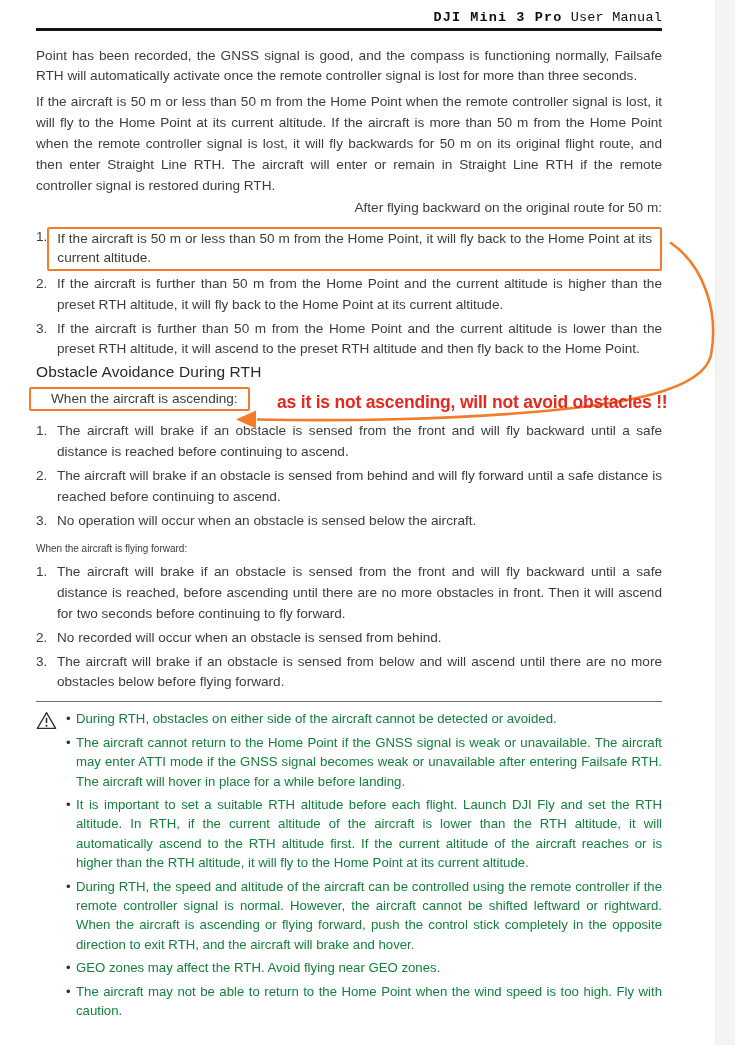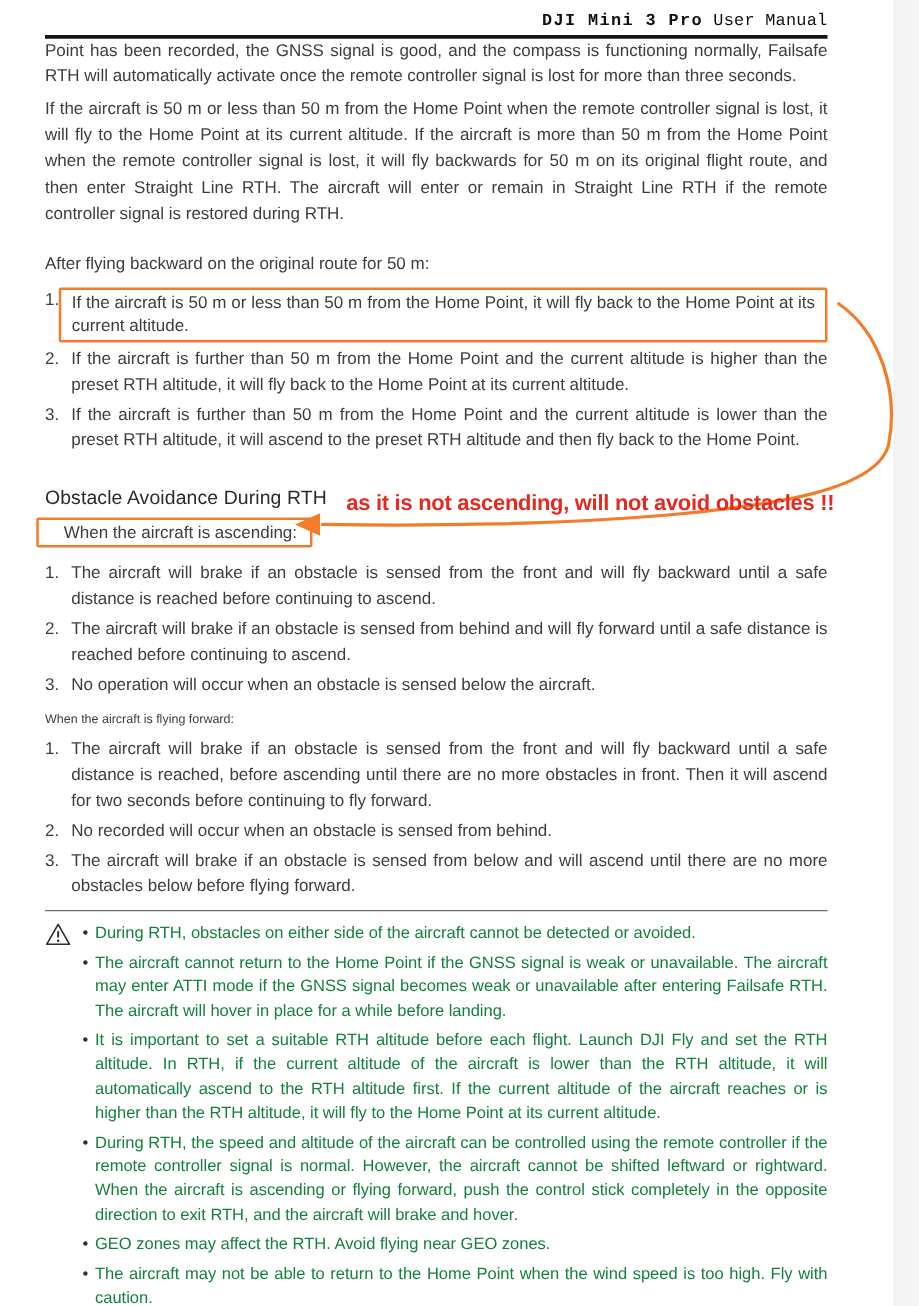--- a/index.html
+++ b/index.html
@@ -9,34 +9,34 @@
     color:#3d3d3d;overflow:hidden;margin:0 auto;
   }
   .edge-strip{position:absolute;top:0;right:0;width:19px;height:1045px;background:#f4f4f4;border-left:1px solid #ececec;}
   .content{position:relative;padding:0 73px 0 36px;}
   
   .hdr{padding-top:10px;text-align:right;font-size:13.5px;color:#101010;letter-spacing:.2px;font-family:Liberation Mono, monospace;}
   .hdr .brand{font-weight:bold;letter-spacing:1.1px;}
   .hdr-rule{margin-top:3px;height:2.5px;background:#141414;}
   
   .para{font-size:13.6px;line-height:20.9px;text-align:justify;margin:0;}
-  .p1{}
+  .p1{margin-top:15px;}
   .p2{margin-top:5px;}
-  .p3{margin-top:19px;text-align:left;}
+  .p3{margin-top:1px;text-align:right;}
   .olist{margin-top:8px;}
   .li-row{display:flex;align-items:flex-start;margin-top:3px;}
   .li-num{flex:0 0 21px;font-size:13.6px;line-height:20.9px;}
   .li-num.tight{flex:0 0 10px;}
   .li-text{flex:1;font-size:13.6px;line-height:20.9px;text-align:justify;}
   .orange-box{
     border:2.5px solid #f27c2a;border-radius:2px;
     padding:0 8px 1px 8px;line-height:19.5px;
   }
   
-  .sec-heading{margin-top:27px;font-size:15.5px;color:#2a2a2a;letter-spacing:.1px;}
+  .sec-heading{margin-top:3px;font-size:15.5px;color:#2a2a2a;letter-spacing:.1px;}
   .ascend-box{
     display:inline-block;border:2.5px solid #f27c2a;border-radius:2px;
     margin-top:6px;margin-left:-7px;padding:2px 10px 3px 20px;
     font-size:13.6px;color:#3d3d3d;
   }
   .label-line{margin-top:11px;font-size:10px;}
   
   .red-note{
     position:absolute;left:277px;top:392px;z-index:3;
     font-size:17.5px;font-weight:bold;color:#e6281e;letter-spacing:-.2px;white-space:nowrap;

